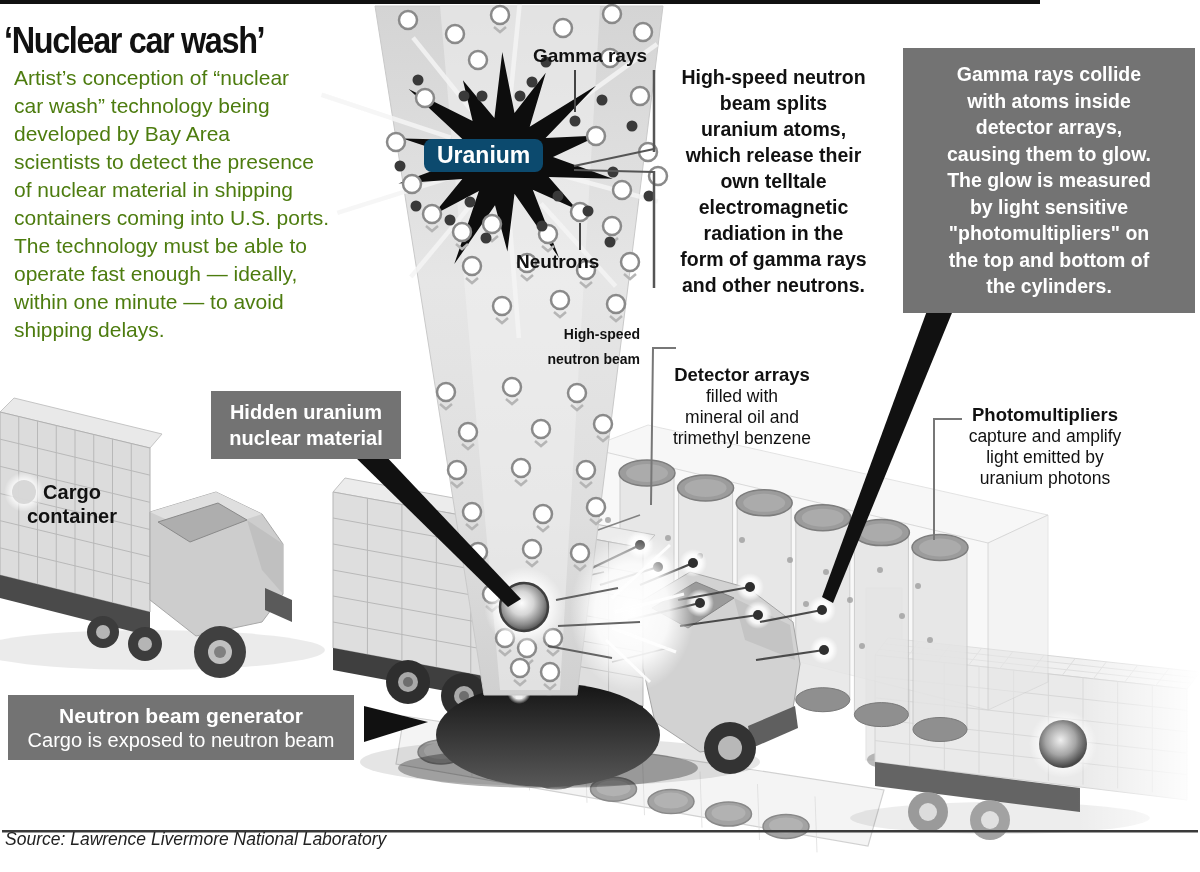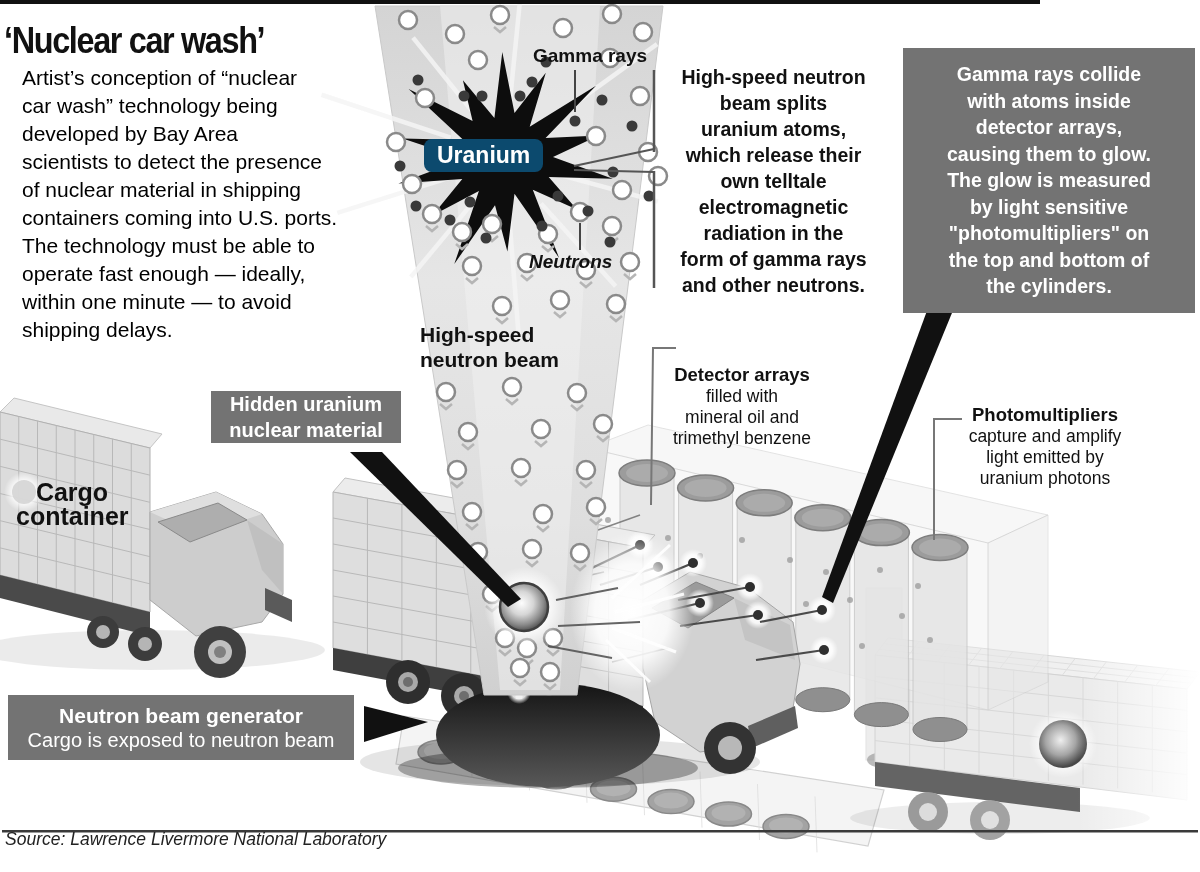--- a/index.html
+++ b/index.html
@@ -2,39 +2,39 @@
 <html><head>
 <meta charset="utf-8">
 <style>
   html,body{margin:0;padding:0;background:#fff;}
   .stage{position:relative;width:1200px;height:872px;background:#fff;overflow:hidden;
          font-family:"Liberation Sans",sans-serif;color:#1a1a1a;}
   .stage svg{position:absolute;left:0;top:0;z-index:1;}
   .txt{position:absolute;z-index:3;white-space:pre-line;}
   .title{left:4px;top:20px;font-size:36px;font-weight:800;letter-spacing:-1.5px;
          transform:scaleX(.9);transform-origin:left top;color:#111;}
-  .intro{left:22px;top:64px;width:380px;font-size:21px;line-height:28px;color:#000000;}
+  .intro{left:14px;top:64px;width:380px;font-size:21px;line-height:28px;color:#4d7c0f;}
   .lbl{font-weight:bold;font-size:19px;color:#111;}
   .gamma-lbl{left:533px;top:45px;}
-  .neutron-lbl{left:529px;top:251px;font-style:italic;}
+  .neutron-lbl{left:516px;top:251px;}
   .uranium-bar{left:424px;top:139px;background:#0c4a6e;color:#fff;font-weight:bold;
                font-size:23px;padding:3px 13px;border-radius:8px;z-index:3;position:absolute;}
-  .beam-lbl{left:420px;top:322px;width:220px;text-align:left;font-weight:bold;
-            font-size:21px;line-height:25px;color:#111;}
+  .beam-lbl{left:420px;top:322px;width:220px;text-align:right;font-weight:bold;
+            font-size:14px;line-height:25px;color:#111;}
   .split{left:666px;top:64px;width:215px;font-weight:bold;font-size:19.5px;line-height:26px;color:#111;text-align:center;}
   .blackbox{position:absolute;z-index:3;background:#737373;color:#fff;text-align:center;white-space:pre-line;}
   .glowbox{left:903px;top:48px;width:272px;padding:13px 10px;font-weight:bold;
            font-size:19.5px;line-height:26.5px;}
   .det{left:658px;top:338px;width:168px;text-align:center;font-size:17.5px;line-height:21px;color:#111;margin-top:27px;}
   .det b,.pm b{display:block;font-size:18.5px;line-height:20px;margin-bottom:1px;}
   .pm{left:955px;top:405px;width:180px;text-align:center;font-size:17.5px;line-height:21px;color:#111;}
-  .hiddenbox{left:211px;top:391px;width:178px;padding:0 6px;font-weight:bold;
+  .hiddenbox{left:211px;top:391px;width:178px;padding:8px 6px;font-weight:bold;
              font-size:20px;line-height:26px;}
   .cargo{left:16px;top:480px;width:112px;text-align:center;font-weight:bold;
-         font-size:25px;line-height:24px;color:#111;}
+         font-size:20px;line-height:24px;color:#111;}
   .genbox{left:8px;top:695px;width:322px;padding:8px 12px;font-size:20px;line-height:24px;}
   .genbox b{display:block;font-size:21px;line-height:25px;}
   .source{left:5px;top:797px;font-style:italic;font-size:17.5px;color:#222;margin-top:32px;}
   .credit{position:absolute;right:10px;top:884px;z-index:3;font-family:"Liberation Serif",serif;
           font-size:17px;color:#222;font-weight:600;}
   .credit .nm{font-variant:small-caps;letter-spacing:.5px;}
   .credit .org{font-style:italic;}
 </style>
 </head>
 <body>

